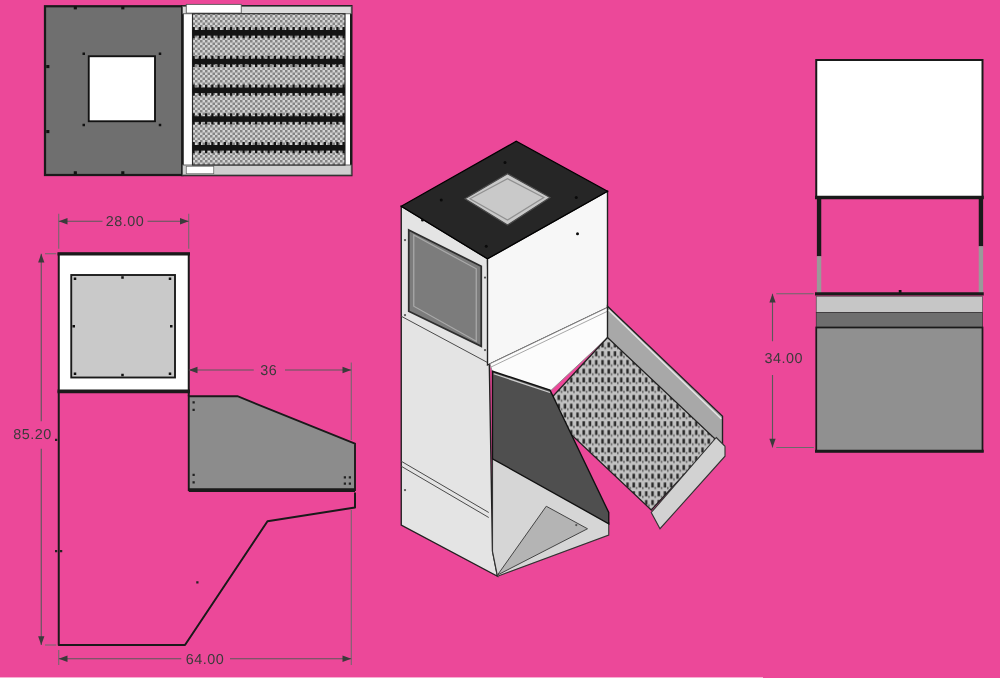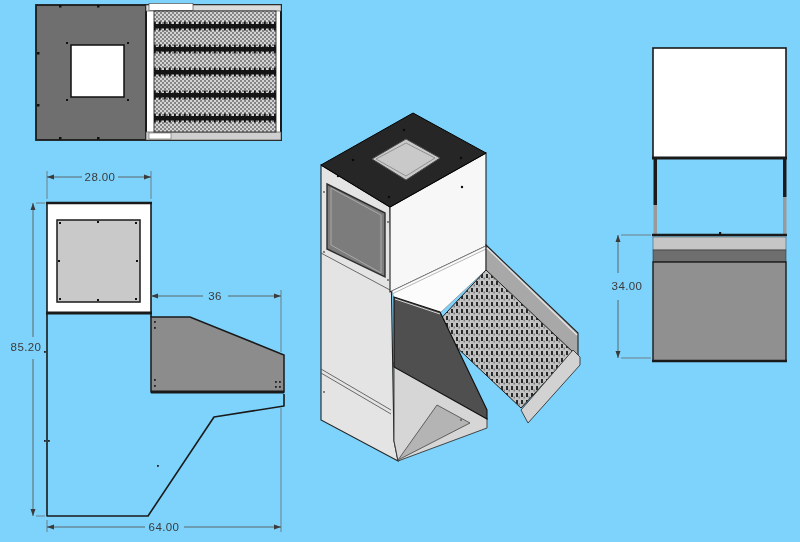--- a/index.html
+++ b/index.html
@@ -1,16 +1,16 @@
 <!DOCTYPE html>
 <html><head>
 <meta charset="utf-8">
 <style>
   html,body{margin:0;padding:0;background:#ffffff;}
-  .canvas{position:relative;width:800px;height:542px;background:#7dd3fc;overflow:hidden;
+  .canvas{position:relative;width:800px;height:542px;background:#ec4899;overflow:hidden;
           font-family:"Liberation Sans",sans-serif;}
   svg{display:block;}
   .dim-text{font-family:"Liberation Sans",sans-serif;font-size:11.5px;fill:#3b3b3b;letter-spacing:.4px;}
   .dimline{stroke:#5a5a5a;stroke-width:.9;fill:none;}
   .extline{stroke:#6a6a6a;stroke-width:.8;fill:none;}
   .arrow{fill:#3b3b3b;stroke:none;}
   .outline{stroke:#1a1a1a;stroke-width:1.6;fill:none;stroke-linejoin:round;}
   .thin{stroke:#4a4a4a;stroke-width:.8;fill:none;}
 </style>
 </head>

